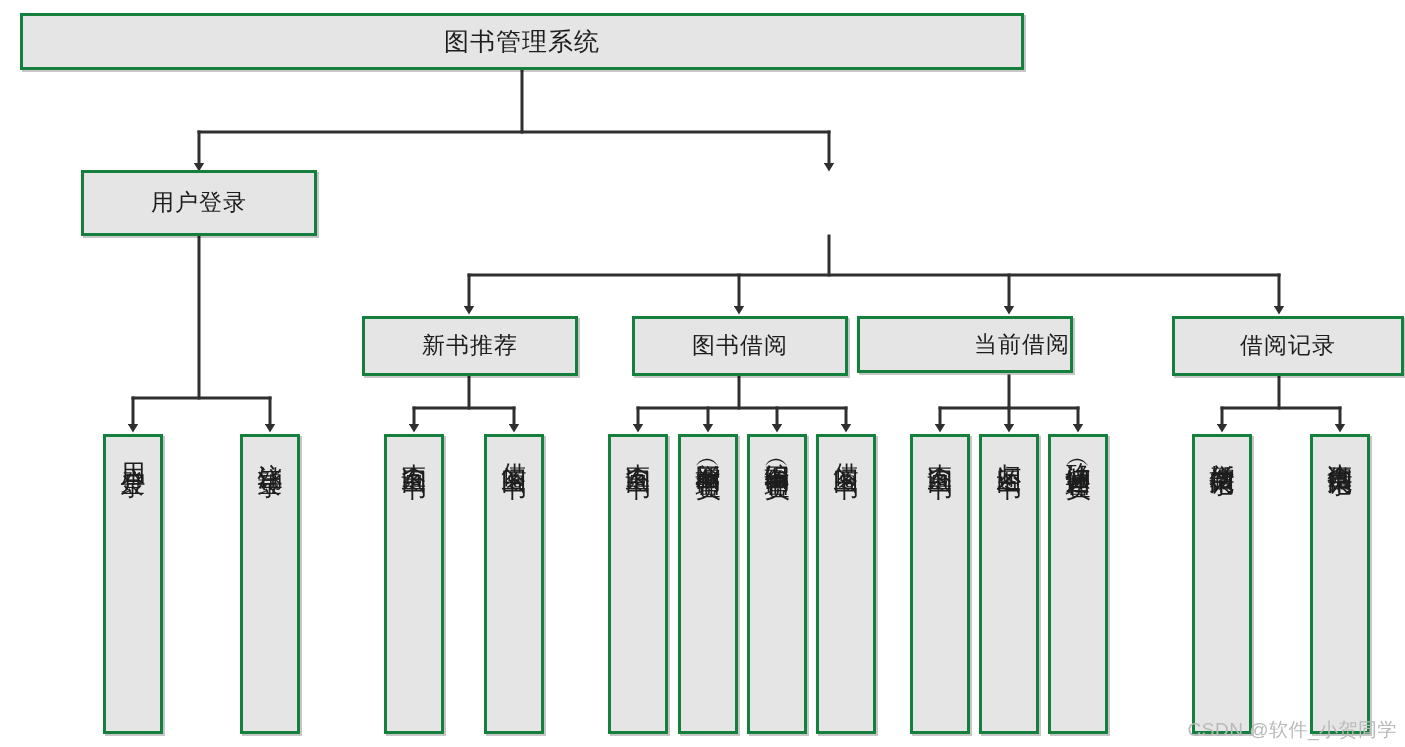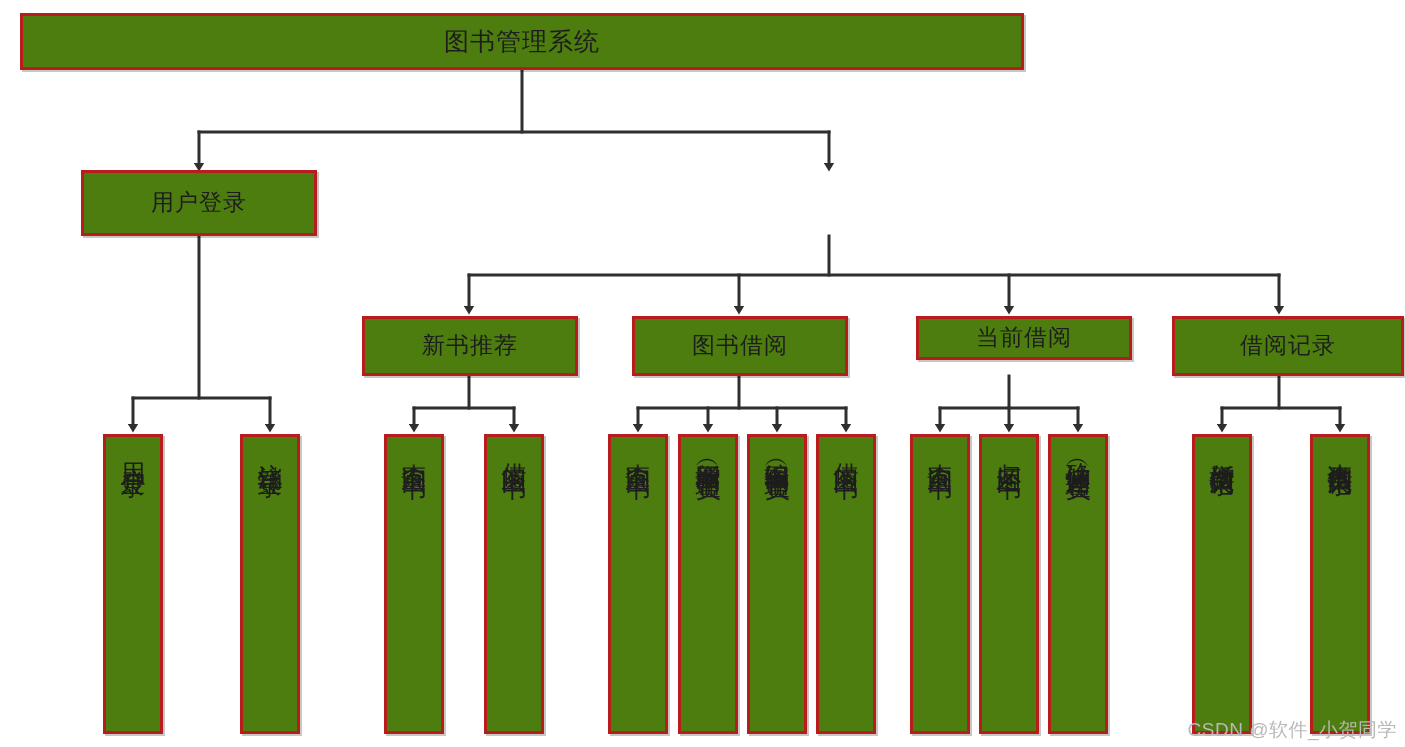--- a/index.html
+++ b/index.html
@@ -5,22 +5,22 @@
   html,body{margin:0;padding:0;background:#ffffff;}
   body{
     font-family:"Liberation Sans","DejaVu Sans",sans-serif;
     width:1405px;height:747px;overflow:hidden;
   }
   #canvas{position:relative;width:1405px;height:747px;background:#fff;}
   svg.wires{position:absolute;left:0;top:0;width:1405px;height:747px;pointer-events:none;}
 
   .node{
     position:absolute;
-    background:#4d7c0f;
-    border:3px solid #b91c1c;
+    background:#e5e5e5;
+    border:3px solid #15803d;
     box-sizing:border-box;
     box-shadow:2px 2px 0 rgba(0,0,0,0.22);
     display:flex;
     align-items:center;
     justify-content:center;
     color:#1d1d1d;
   }
   .node .lbl{
     font-size:23px;
     letter-spacing:1px;
@@ -124,21 +124,21 @@
 
 
   <div class="node" style="left:632px;top:316px;width:216px;height:60px;">
     <span class="lbl">图书借阅</span>
   </div>
 
   <div class="node" style="left:362px;top:316px;width:216px;height:60px;">
     <span class="lbl">新书推荐</span>
   </div>
 
-  <div class="node" style="left:916px;top:316px;width:216px;height:44px;">
+  <div class="node" style="left:857px;top:316px;width:216px;height:57px;justify-content:flex-end;">
     <span class="lbl">当前借阅</span>
   </div>
 
   <div class="node" style="left:1172px;top:316px;width:232px;height:60px;">
     <span class="lbl">借阅记录</span>
   </div>
 
   <div class="node leaf" style="left:103px;top:434px;width:60px;height:300px;">
     <span class="lbl">用户登录</span>
   </div>

